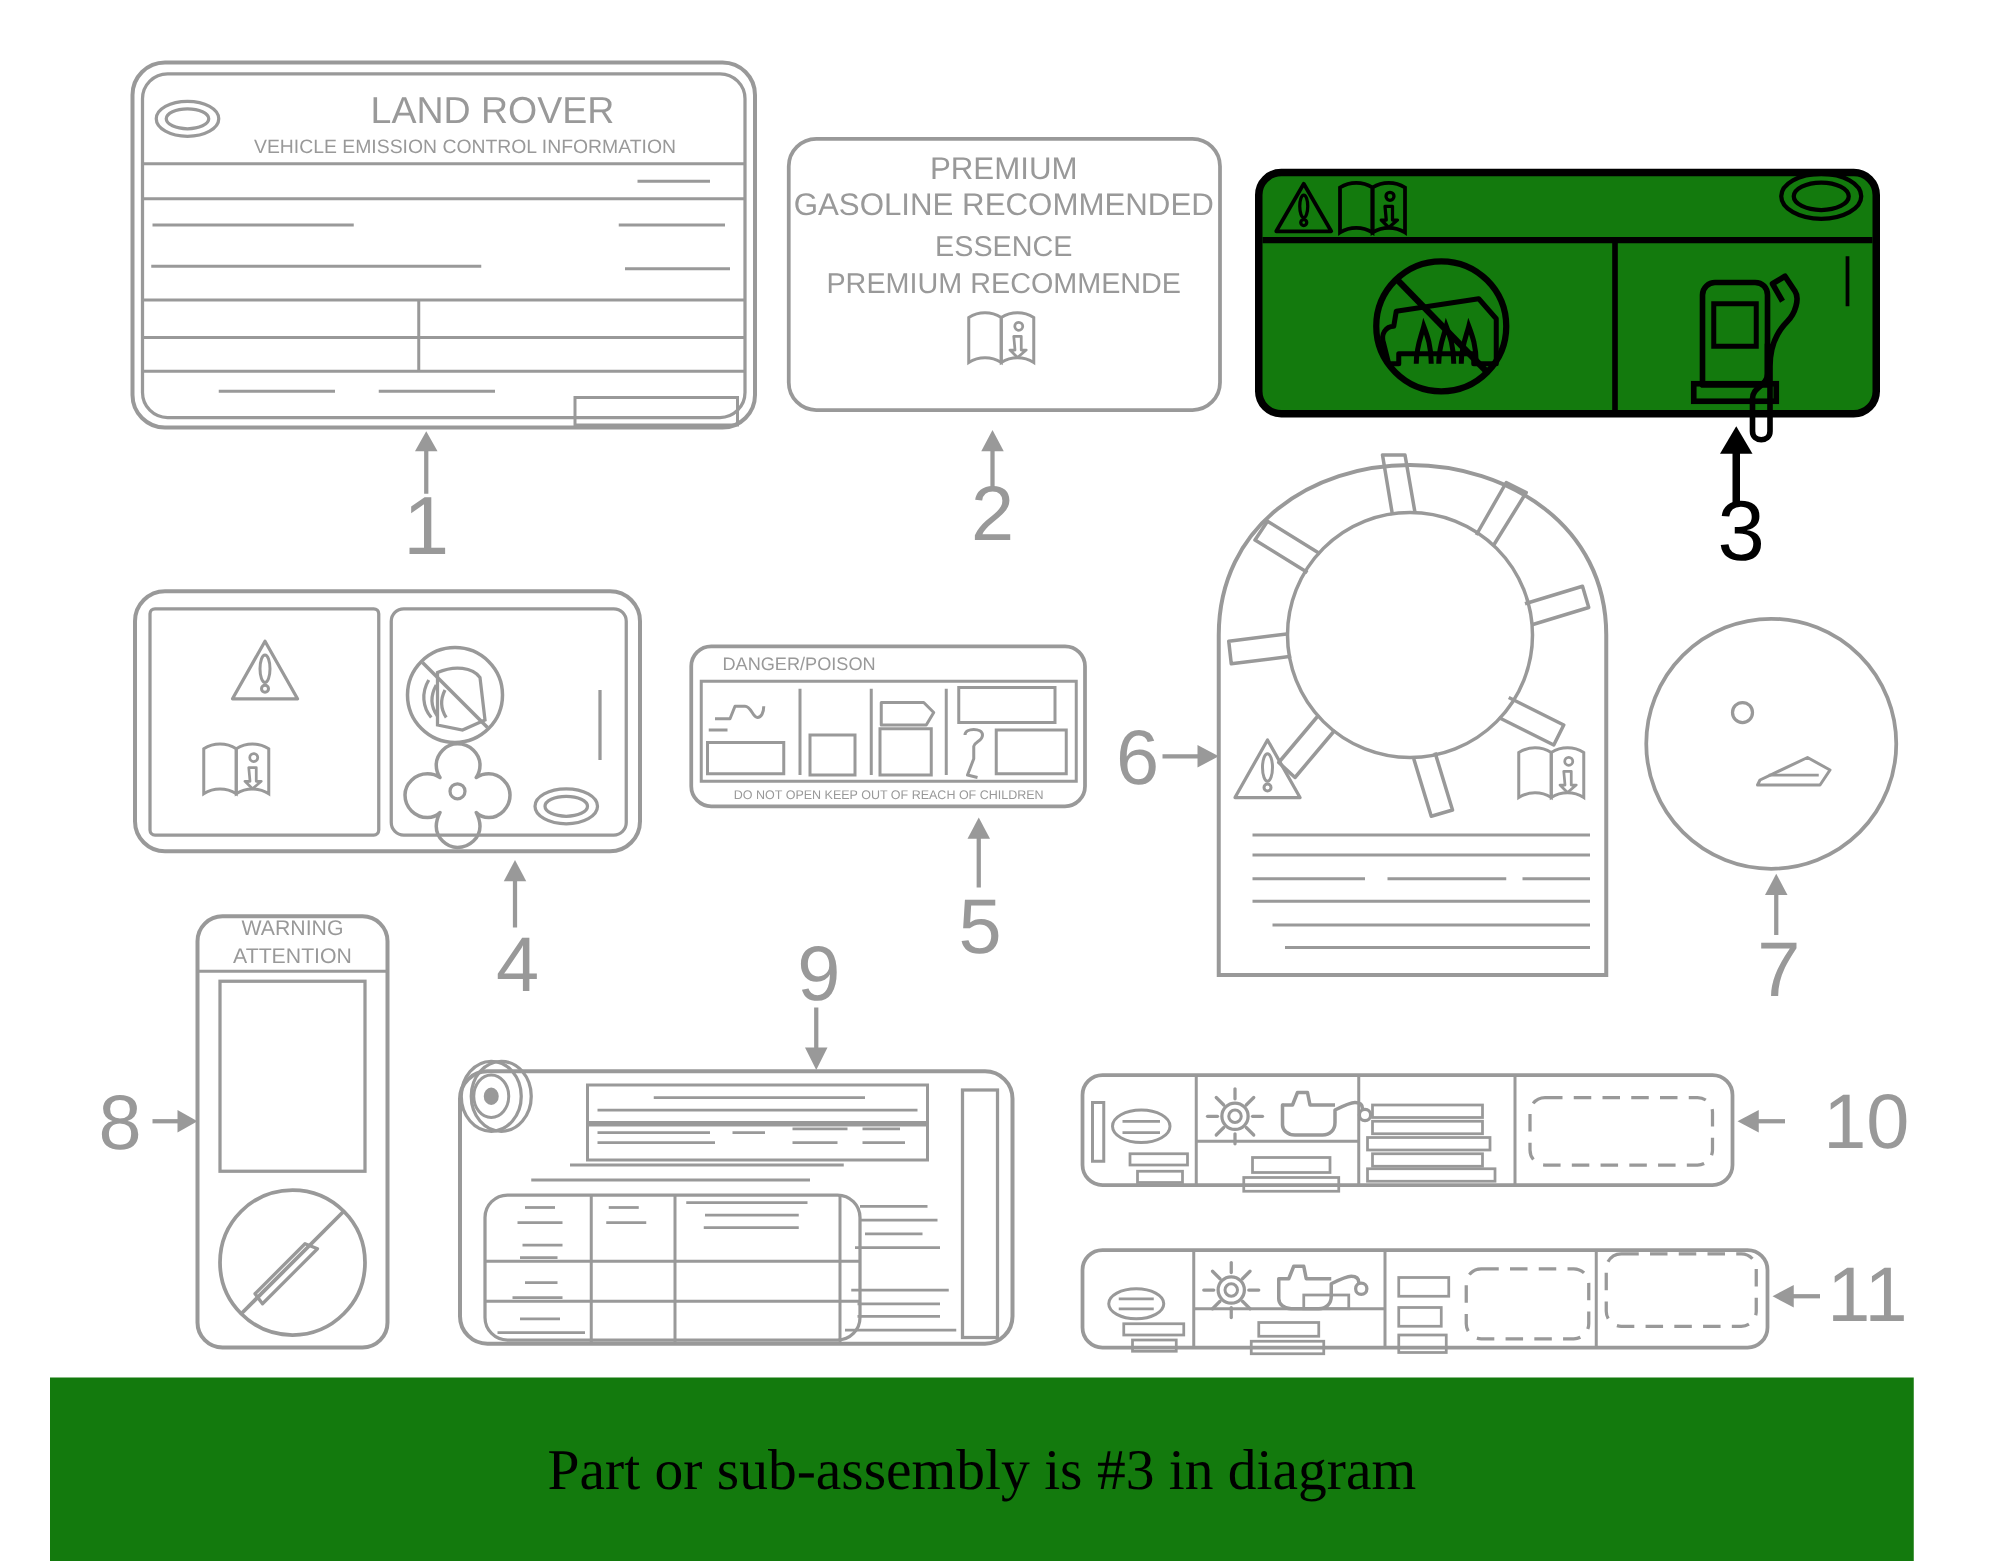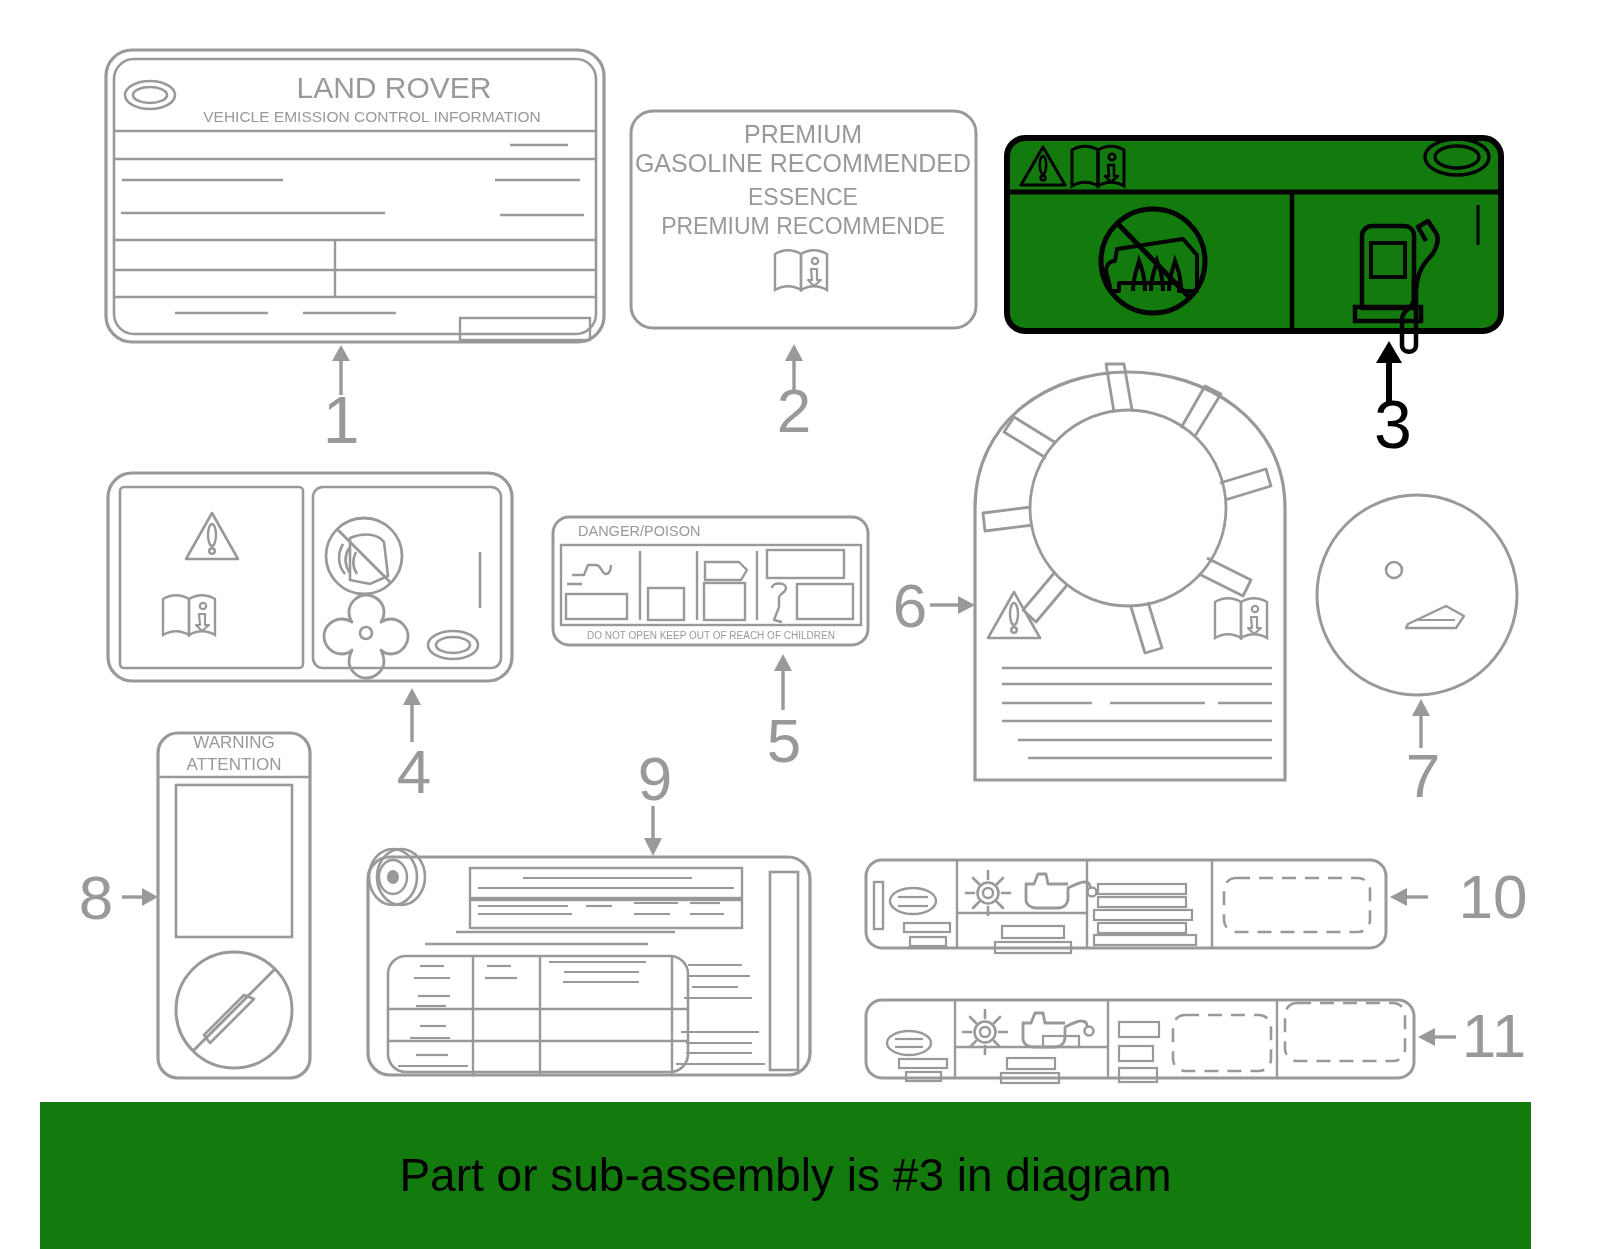--- a/index.html
+++ b/index.html
@@ -1,21 +1,21 @@
 <!DOCTYPE html>
 <html><head>
 <meta charset="utf-8">
 <style>
   html,body{margin:0;padding:0;background:#ffffff;}
   body{width:1600px;height:1249px;font-family:"Liberation Sans",sans-serif;position:relative;overflow:hidden;}
   #stage{position:absolute;left:0;top:0;width:1600px;height:980px;}
   svg.layer{position:absolute;left:0;top:0;width:1600px;height:1249px;}
   .banner{position:absolute;left:40px;top:1102px;width:1491px;height:147px;background:#137A0D;
           display:flex;flex-direction:column;align-items:center;justify-content:center;}
-  .banner div{color:#000000;font-size:46px;line-height:1.16;font-family:Liberation Sans, sans-serif;
+  .banner div{color:#000000;font-size:46px;line-height:1.16;font-family:Liberation Serif, serif;
               letter-spacing:0px;white-space:nowrap;}
 </style>
 </head>
 <body>
 
 <div id="stage">
 
 <svg class="layer" viewBox="0 0 1600 1249" xmlns="http://www.w3.org/2000/svg">
   <defs>
     <g id="book-icon">

